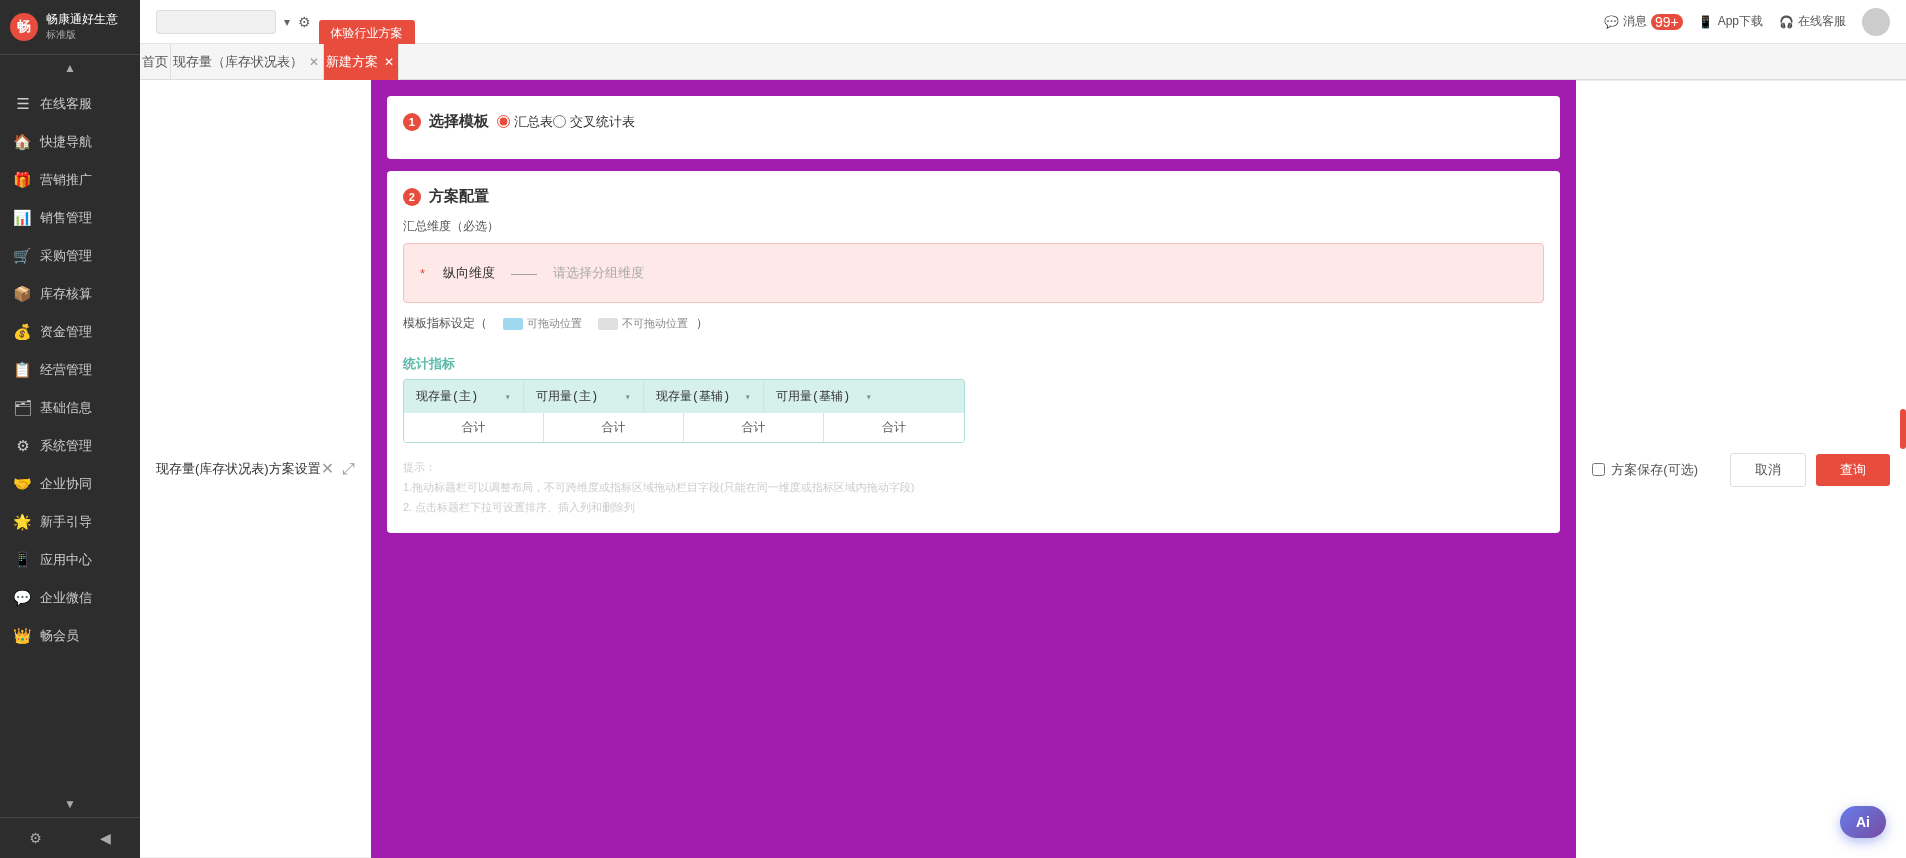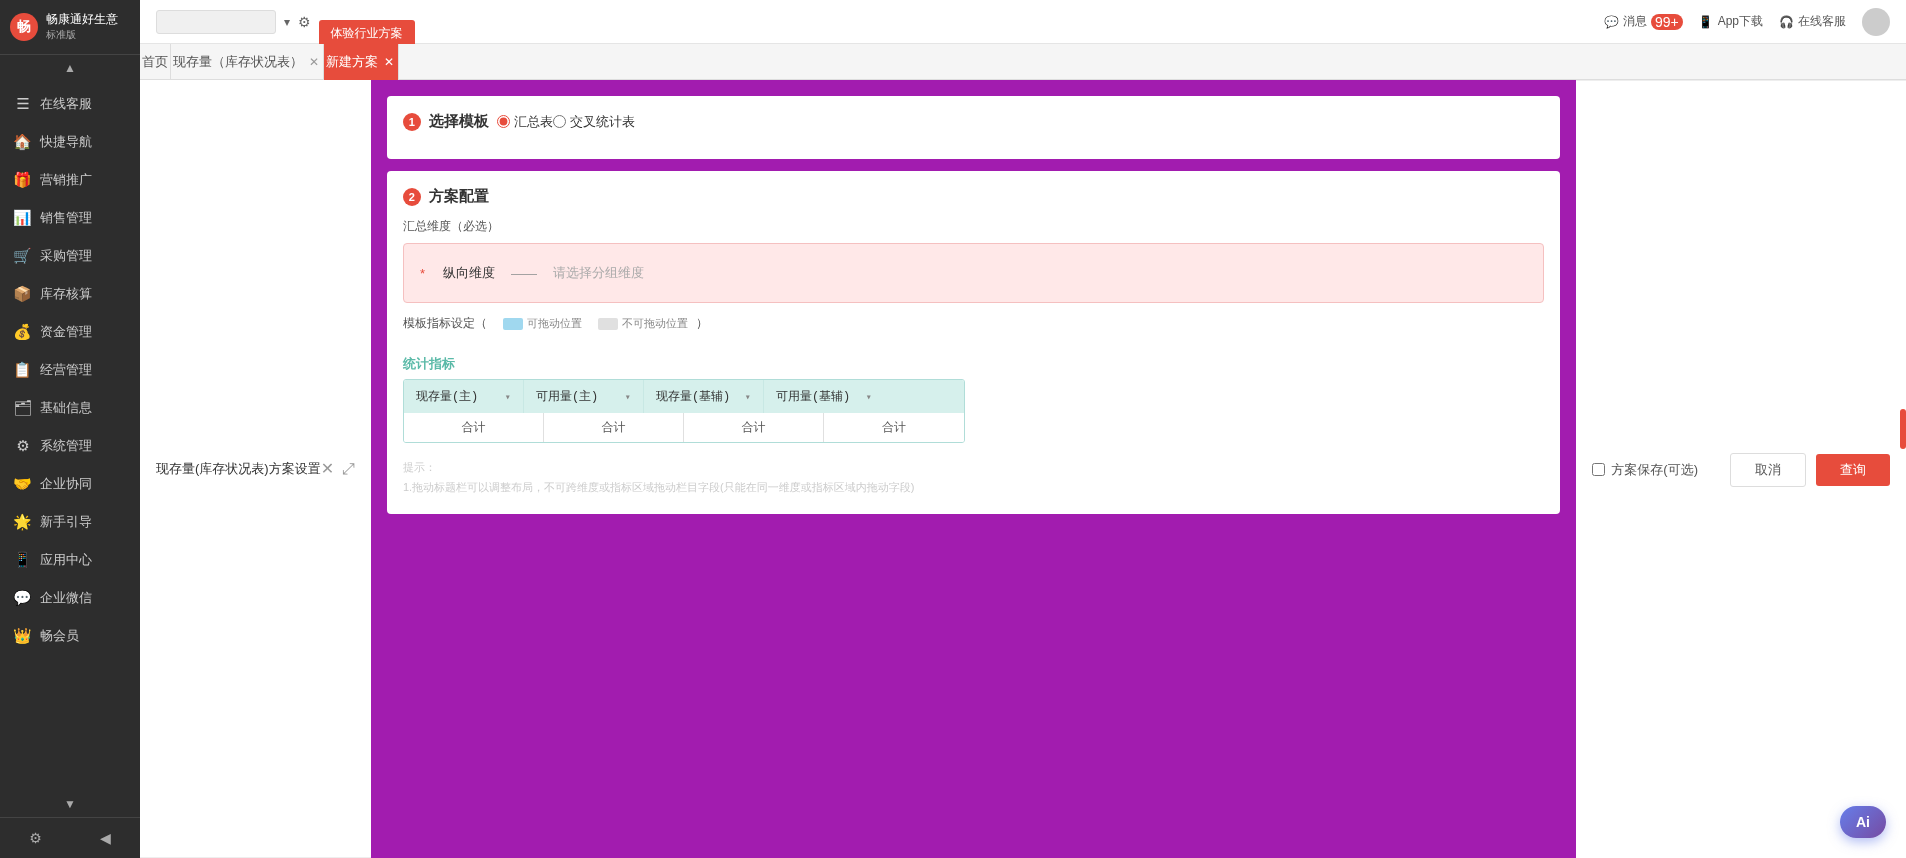--- a/index.html
+++ b/index.html
@@ -426,20 +426,21 @@
                 <div class="stats-cell-body">合计</div>
                 <div class="stats-cell-body">合计</div>
                 <div class="stats-cell-body">合计</div>
               </div>
             </div>
           </div>
 
           <div class="tips">
             <span class="tips-title">提示：</span>
             <div>1.拖动标题栏可以调整布局，不可跨维度或指标区域拖动栏目字段(只能在同一维度或指标区域内拖动字段)</div>
+            <div>2. 点击标题栏下拉可设置排序、插入列和删除列</div>
           </div>
         </div>
       </div>
     </div>
 
     <div class="save-option">
       <input type="checkbox" class="save-checkbox" style="">
       <label class="save-label">方案保存(可选)</label>
     </div>
 

